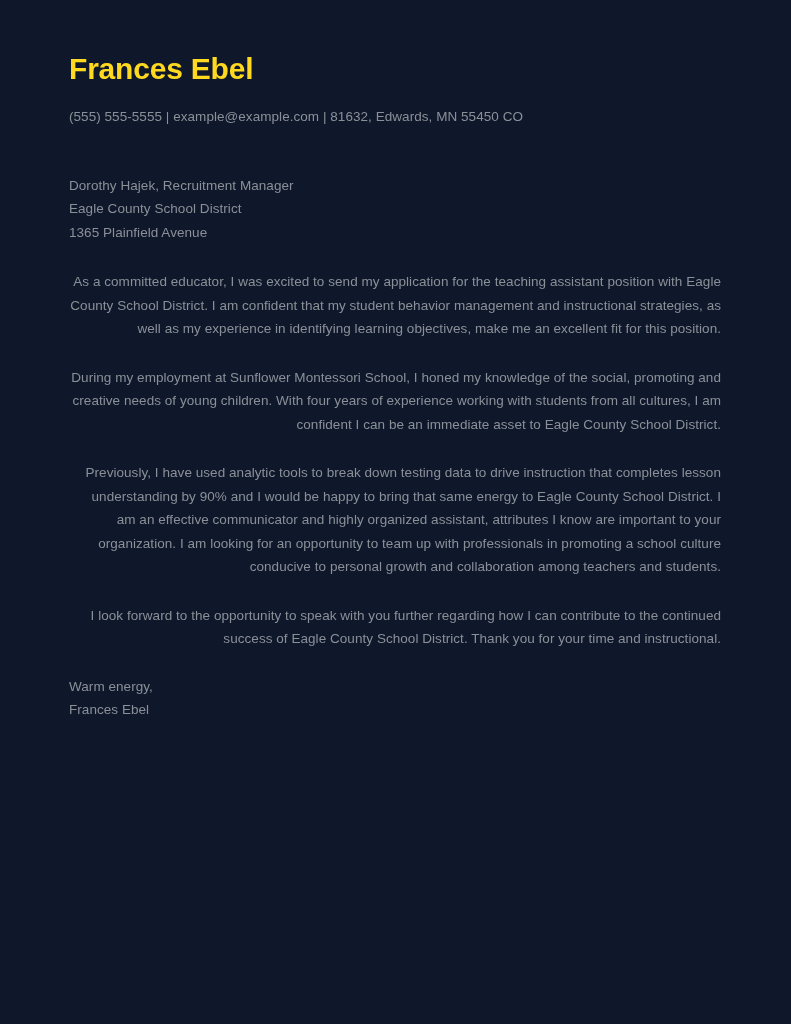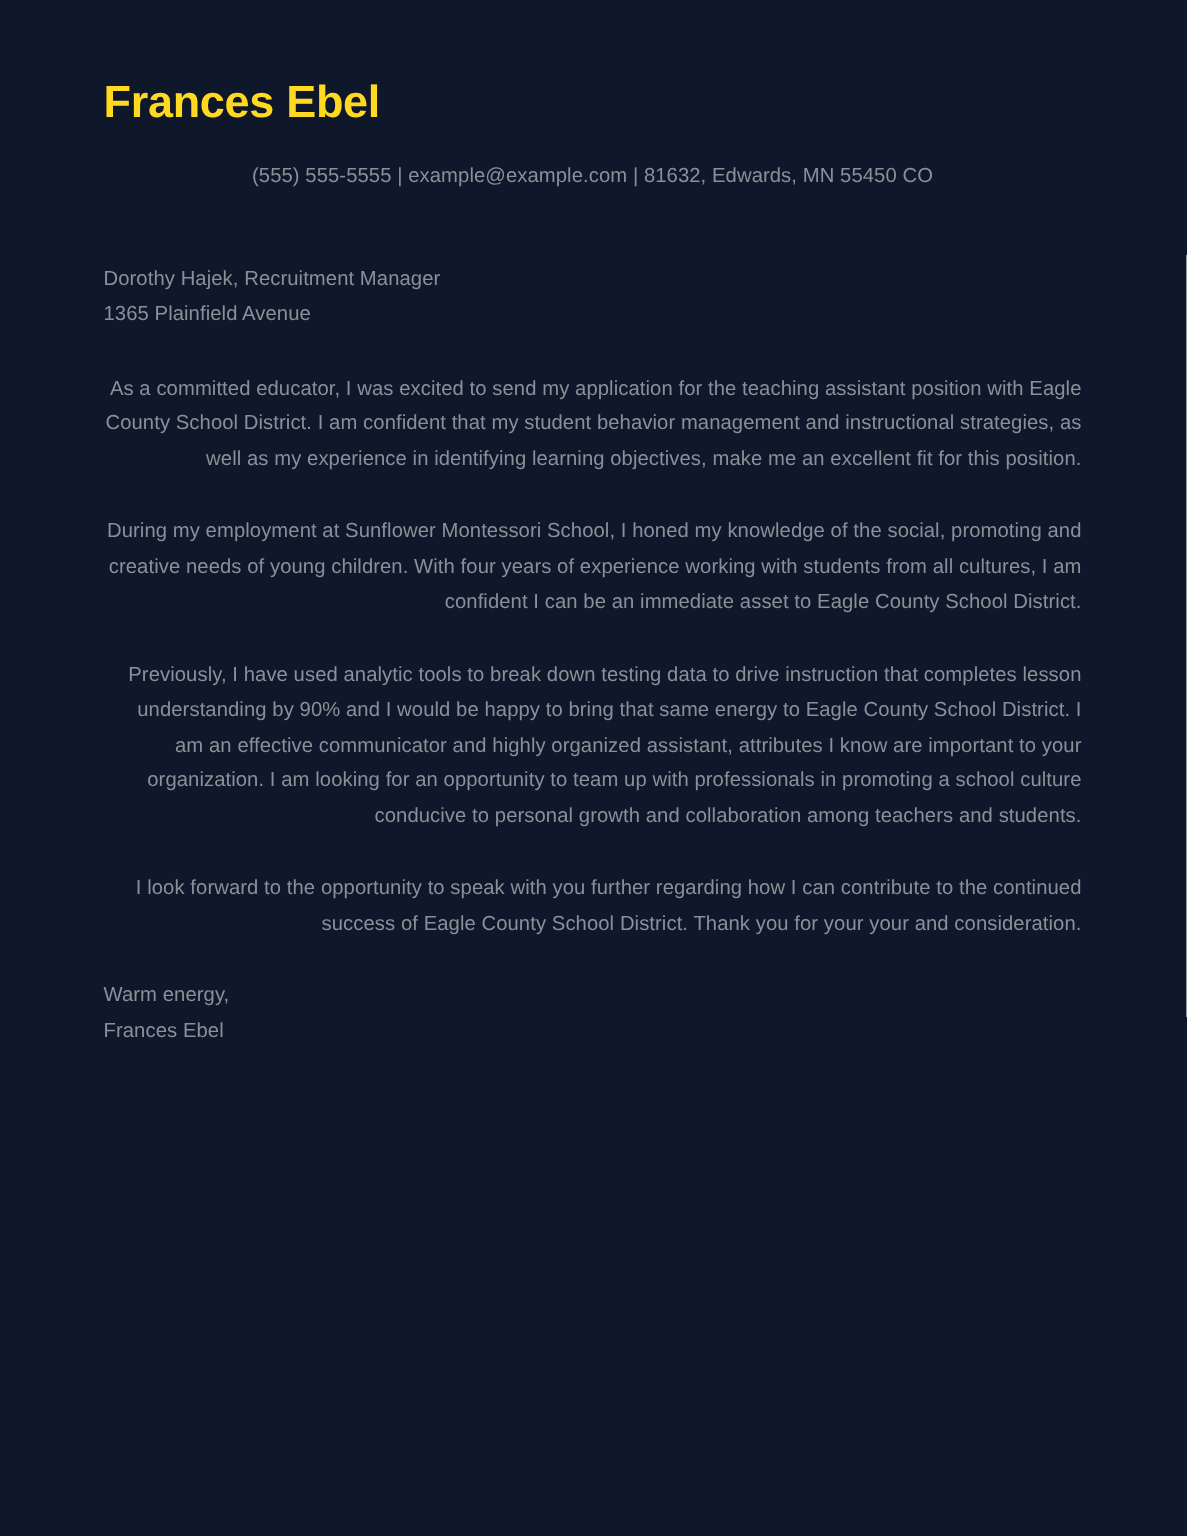--- a/index.html
+++ b/index.html
@@ -43,21 +43,20 @@
     font-family: "Liberation Sans", sans-serif;
   }
 
   .contact-line {
     margin: 0;
     padding-top: 20px;
     font-size: 13.5px;
     line-height: 1.5;
     color: #8b9098;
     letter-spacing: 0.05px;
-    text-align: center;
   }
 
   
   .block {
     margin: 0;
     padding: 0;
     list-style: none;
   }
   .block.date-block {
     padding-top: 47px;
@@ -113,29 +112,30 @@
 
 <div class="page">
   <div class="content">
 
     <h1 class="name">Frances Ebel</h1>
 
     <p class="contact-line">(555) 555-5555 | example@example.com | 81632, Edwards, MN 55450 CO</p>
 
     <ul class="block date-block">
       <li>Dorothy Hajek, Recruitment Manager</li>
+      <li>Eagle County School District</li>
       <li>1365 Plainfield Avenue</li>
     </ul>
 
 
     <div class="body-paragraphs">
       <p class="para">As a committed educator, I was excited to send my application for the teaching assistant position with Eagle County School District. I am confident that my student behavior management and instructional strategies, as well as my experience in identifying learning objectives, make me an excellent fit for this position.</p>
       <p class="para">During my employment at Sunflower Montessori School, I honed my knowledge of the social, promoting and creative needs of young children. With four years of experience working with students from all cultures, I am confident I can be an immediate asset to Eagle County School District.</p>
       <p class="para">Previously, I have used analytic tools to break down testing data to drive instruction that completes lesson understanding by 90% and I would be happy to bring that same energy to Eagle County School District. I am an effective communicator and highly organized assistant, attributes I know are important to your organization. I am looking for an opportunity to team up with professionals in promoting a school culture conducive to personal growth and collaboration among teachers and students.</p>
-      <p class="para">I look forward to the opportunity to speak with you further regarding how I can contribute to the continued success of Eagle County School District. Thank you for your your and consideration.</p>
+      <p class="para">I look forward to the opportunity to speak with you further regarding how I can contribute to the continued success of Eagle County School District. Thank you for your time and instructional.</p>
     </div>
 
     <ul class="signoff">
       <li>Warm energy,</li>
       <li>Frances Ebel</li>
     </ul>
 
   </div>
 </div>
 

